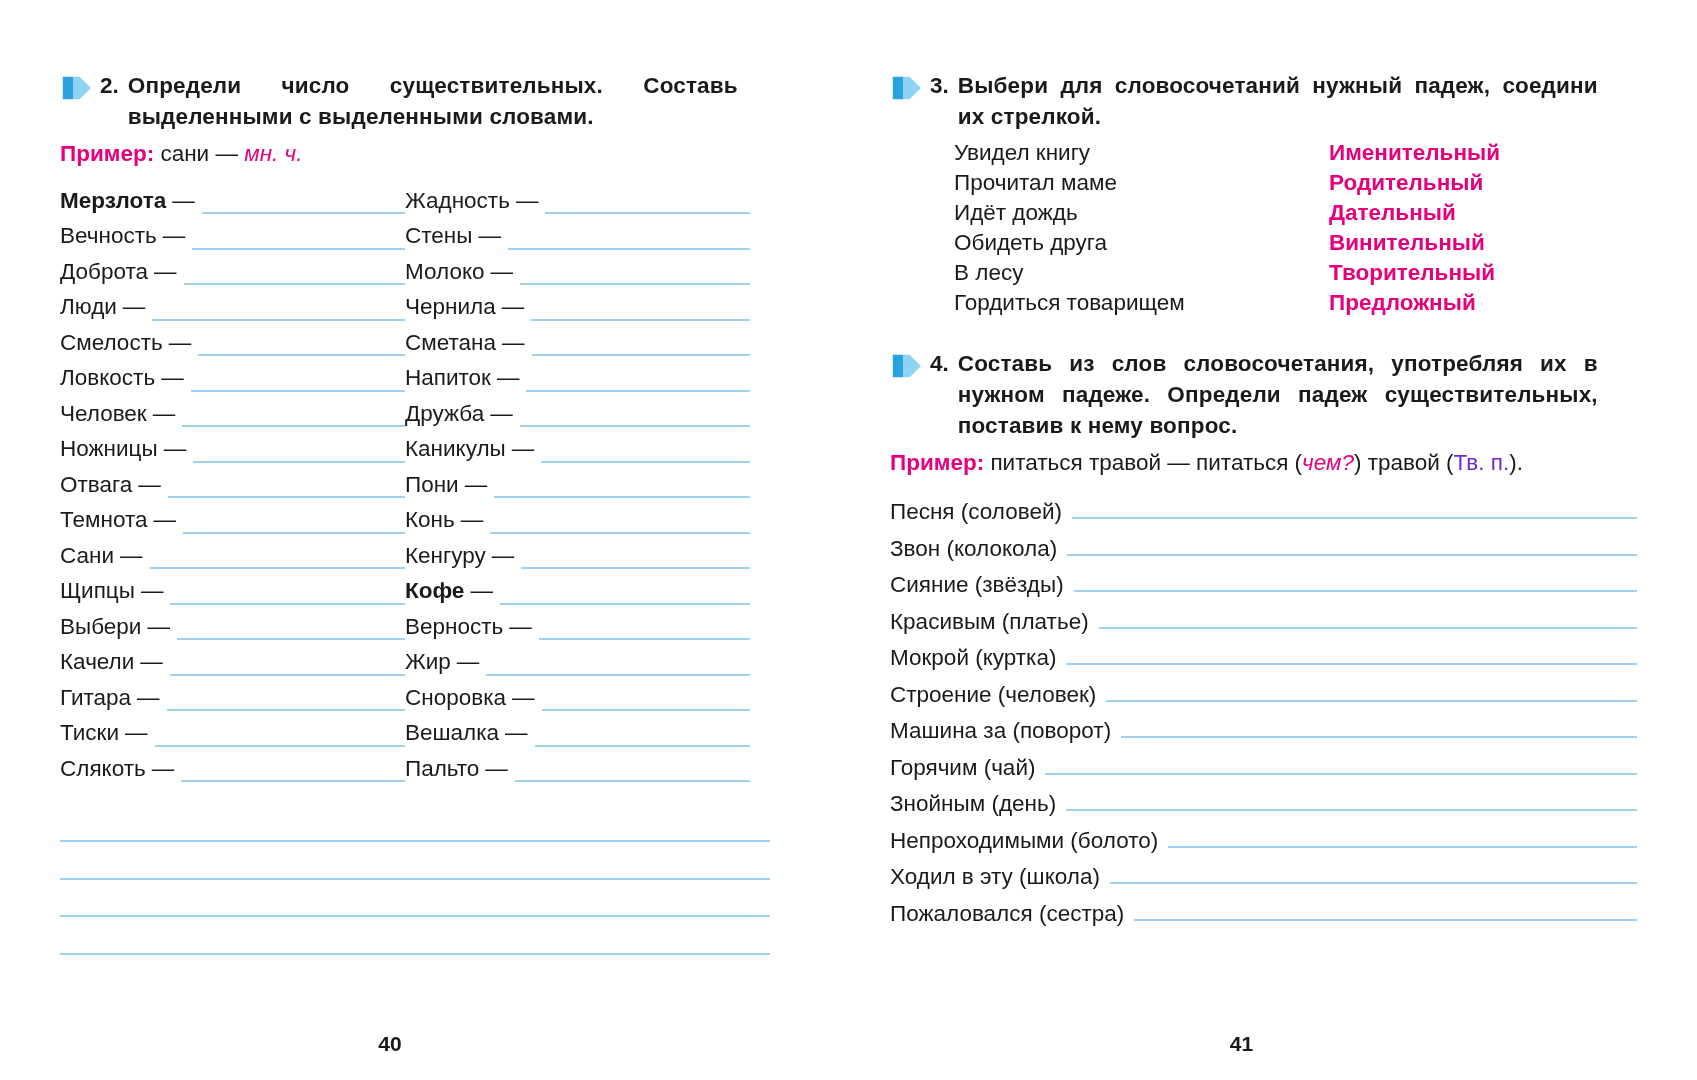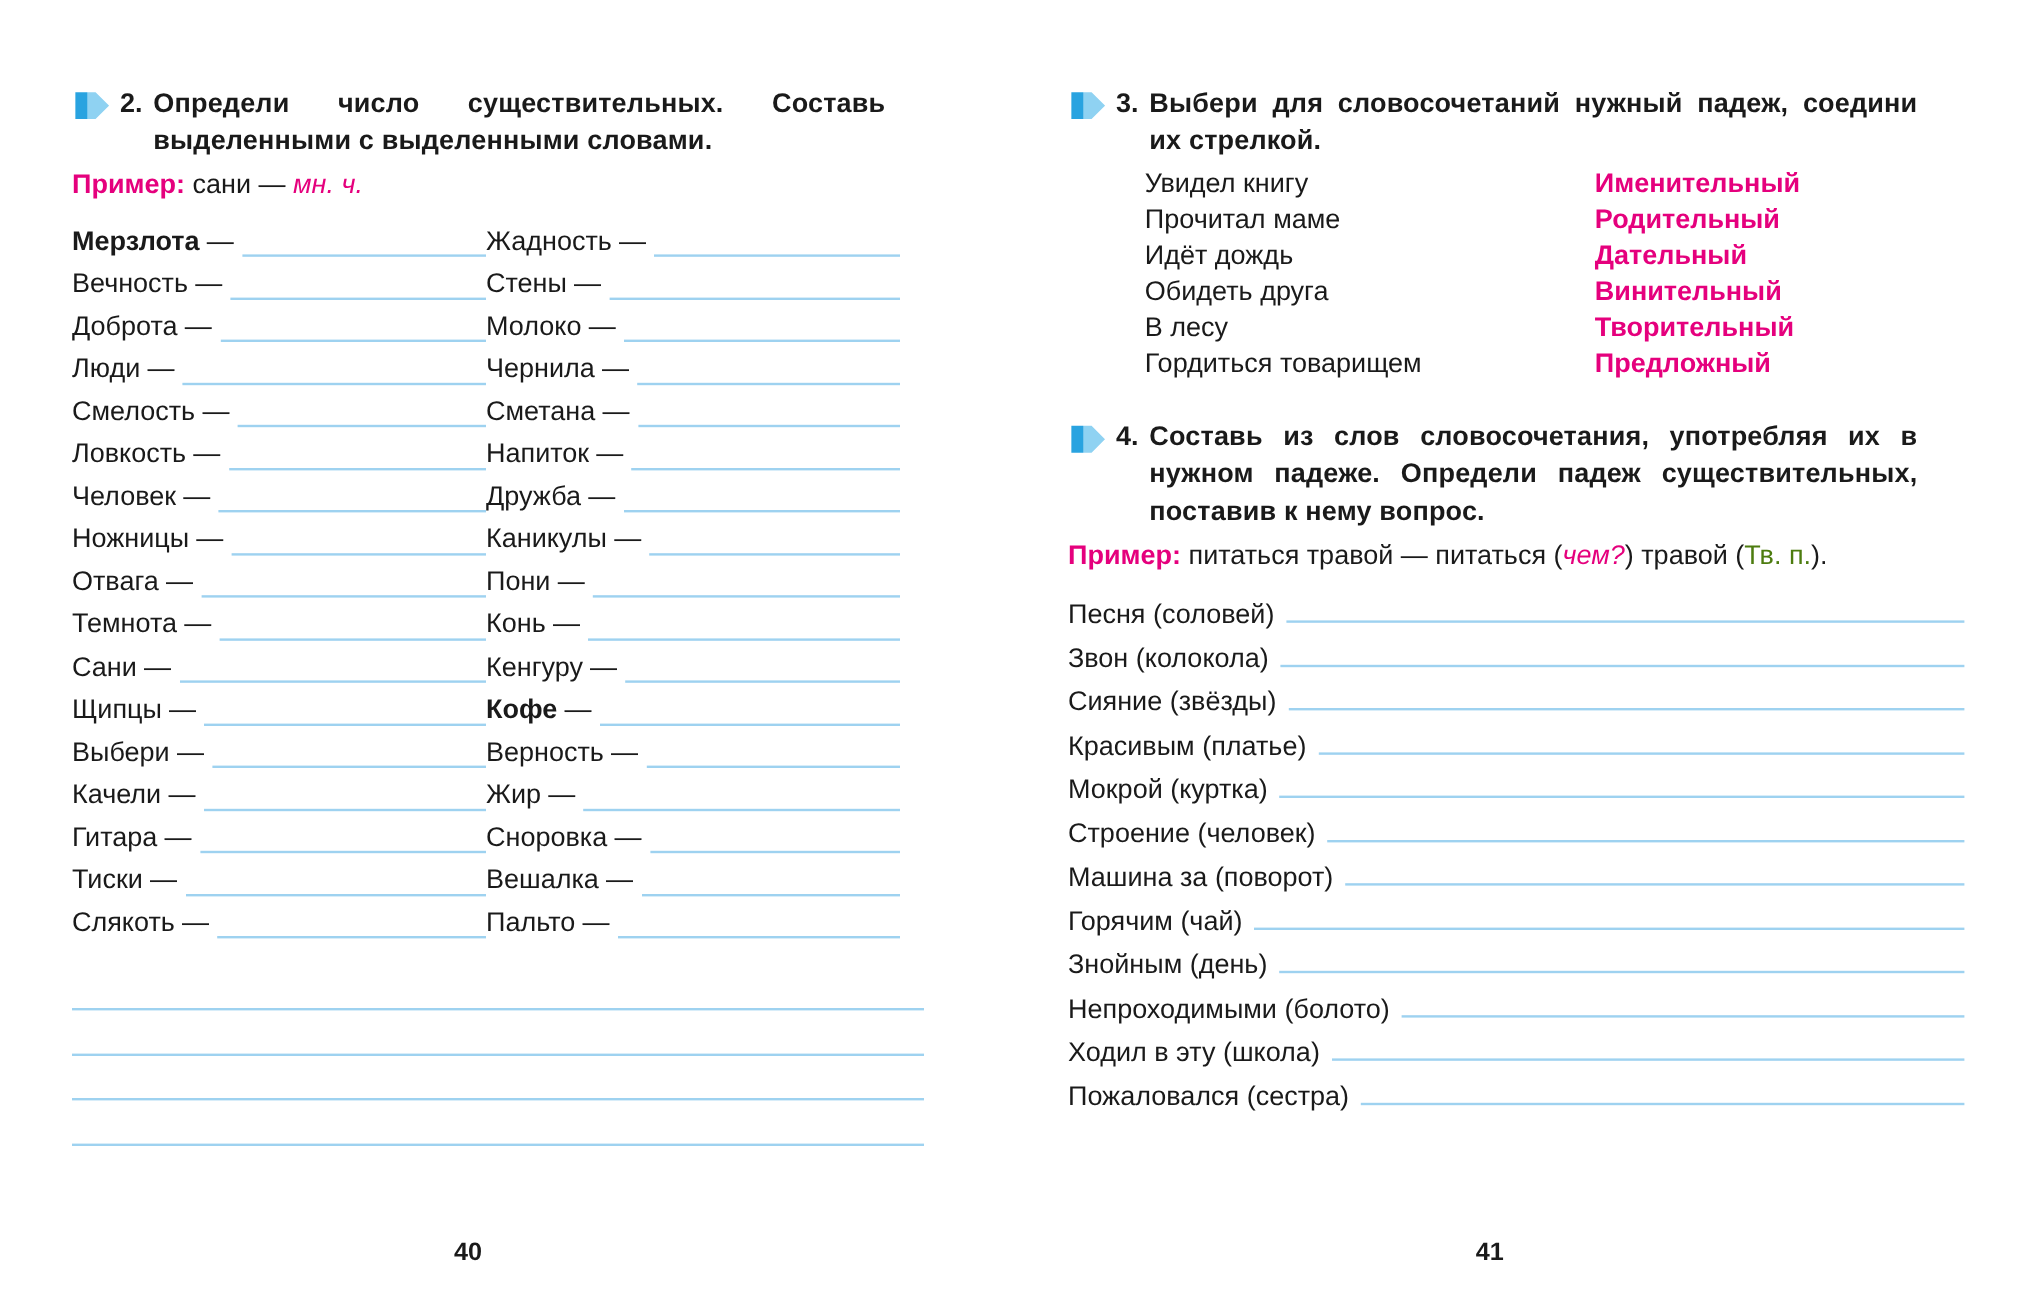--- a/index.html
+++ b/index.html
@@ -66,21 +66,21 @@
     margin: 6px 0 14px 0;
   }
   .example .lbl {
     font-weight: bold;
     color: #e5007d;
   }
   .example .it {
     font-style: italic;
     color: #e5007d;
   }
-  .example .pk { color: #4d7c0f; text-align: center; }
+  .example .pk { color: #6d28d9; text-align: center; }
 
   
   .cols {
     display: flex;
     gap: 0;
   }
   .col { width: 345px; }
   .word-row {
     display: flex;
     align-items: center;

